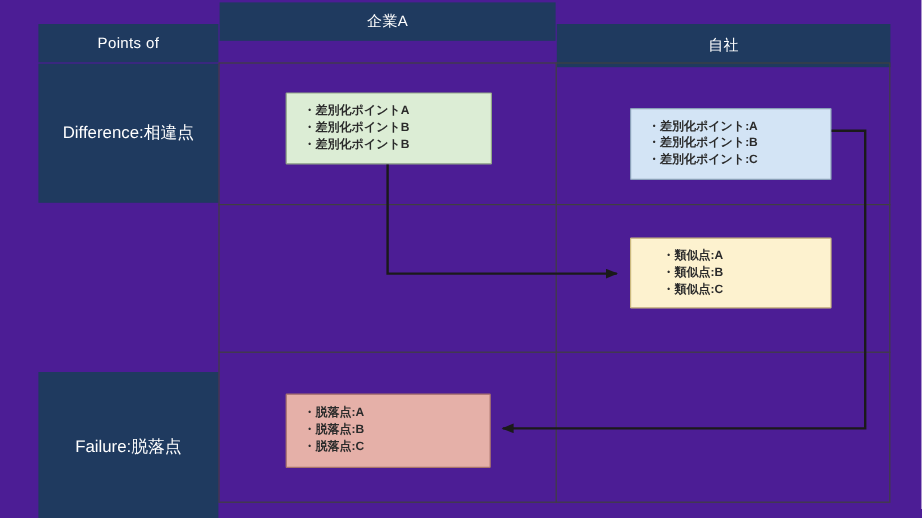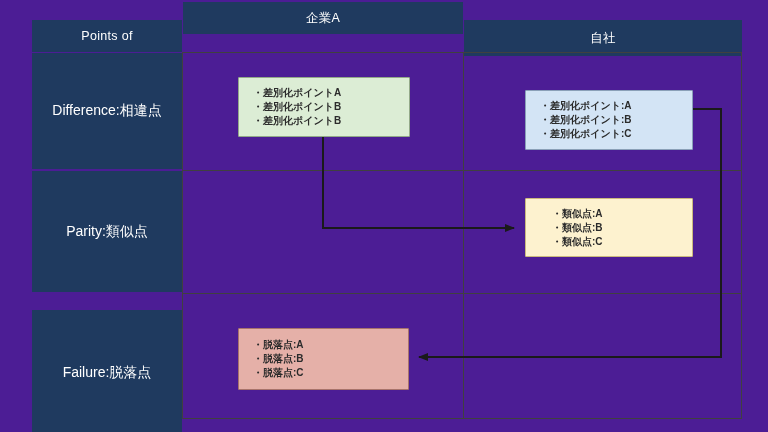--- a/index.html
+++ b/index.html
@@ -18,23 +18,20 @@
 </head>
 <body>
 
 <div class="canvas">
 
   <div class="navy col-header" style="left: 32px; top: 20px; width: 150px; height: 32px; background: rgb(31, 58, 95); color: rgb(255, 255, 255);">
     <span>Points of</span>
   </div>
   <div class="navy row-label" style="left: 32px; top: 53px; width: 150px; height: 116px; background: rgb(31, 58, 95); color: rgb(255, 255, 255);">
     <span>Difference:相違点</span>
-  </div>
-  <div class="navy row-label" style="left: 32px; top: 171px; width: 150px; height: 121px; background: rgb(31, 58, 95); color: rgb(255, 255, 255);">
-    <span>Parity:類似点</span>
   </div>
   <div class="navy row-label" style="left: 32px; top: 310px; width: 150px; height: 125px; background: rgb(31, 58, 95); color: rgb(255, 255, 255);">
     <span>Failure:脱落点</span>
   </div>
 
   <div class="navy col-header" style="left: 183px; top: 2px; width: 280px; height: 32px; background: rgb(31, 58, 95); color: rgb(255, 255, 255);">
     <span>企業A</span>
   </div>
   <div class="navy col-header" style="left: 464px; top: 20px; width: 278px; height: 36px; background: rgb(31, 58, 95); color: rgb(255, 255, 255);">
     <span>自社</span>

